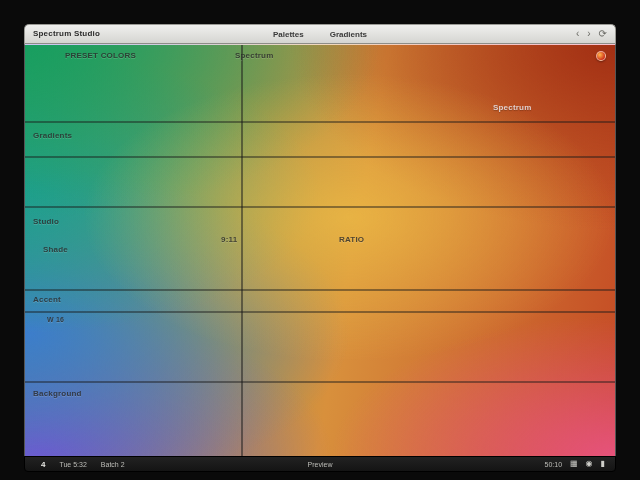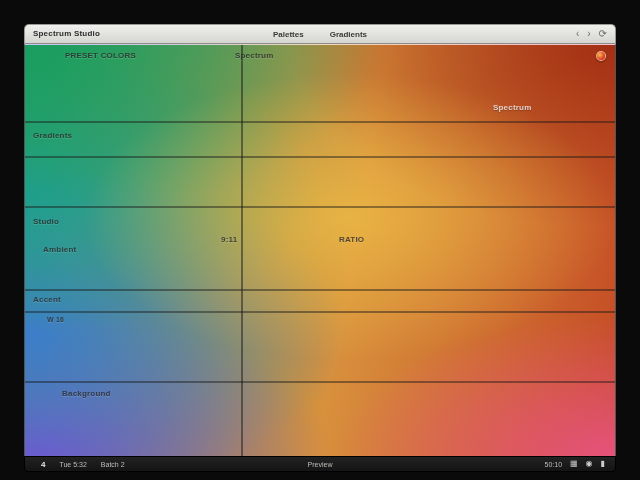--- a/index.html
+++ b/index.html
@@ -108,26 +108,26 @@
     <div class="hline" style="top:161px;"></div>
     <div class="hline" style="top:244px;"></div>
     <div class="hline" style="top:266px;"></div>
     <div class="hline" style="top:336px;"></div>
 
     <span class="clabel" style="left:8px;   top:6px;padding-left:32px;">PRESET COLORS</span>
     <span class="clabel" style="left:210px; top:6px;text-align:center;">Spectrum</span>
     <span class="clabel light" style="left:468px; top:58px;">Spectrum</span>
     <span class="clabel" style="left:8px;   top:86px;">Gradients</span>
     <span class="clabel" style="left:8px;   top:172px;">Studio</span>
-    <span class="clabel" style="left:18px;  top:200px;">Ambient</span>
+    <span class="clabel" style="left:18px;  top:200px;">Shade</span>
     <span class="clabel" style="left:8px;   top:250px;">Accent</span>
     <span class="clabel small" style="left:22px; top:271px;">W 16</span>
     <span class="clabel" style="left:196px; top:190px;">9:11</span>
     <span class="clabel" style="left:314px; top:190px;">RATIO</span>
-    <span class="clabel" style="left:8px;   top:344px;margin-left:29px;">Background</span>
+    <span class="clabel" style="left:8px;   top:344px;">Background</span>
 
     <div class="palette-dot"></div>
   </div>
 
   <div class="statusbar">
     <div class="left">
       <span class="page">4</span>
       <span>Tue 5:32</span>
       <span>Batch 2</span>
     </div>

